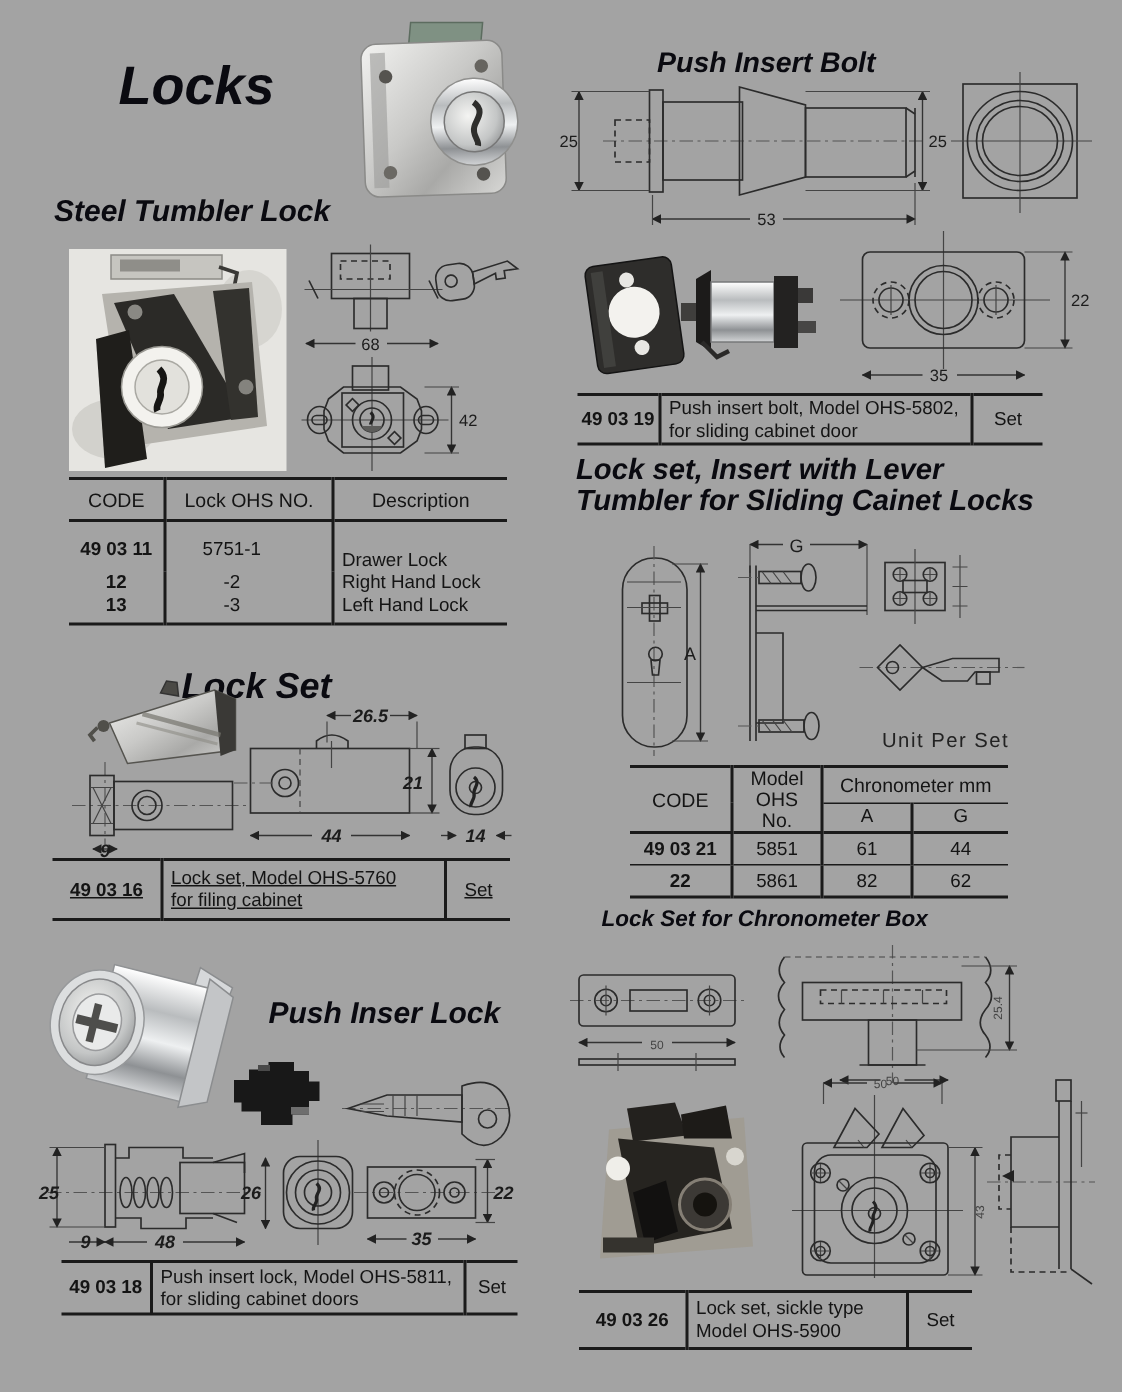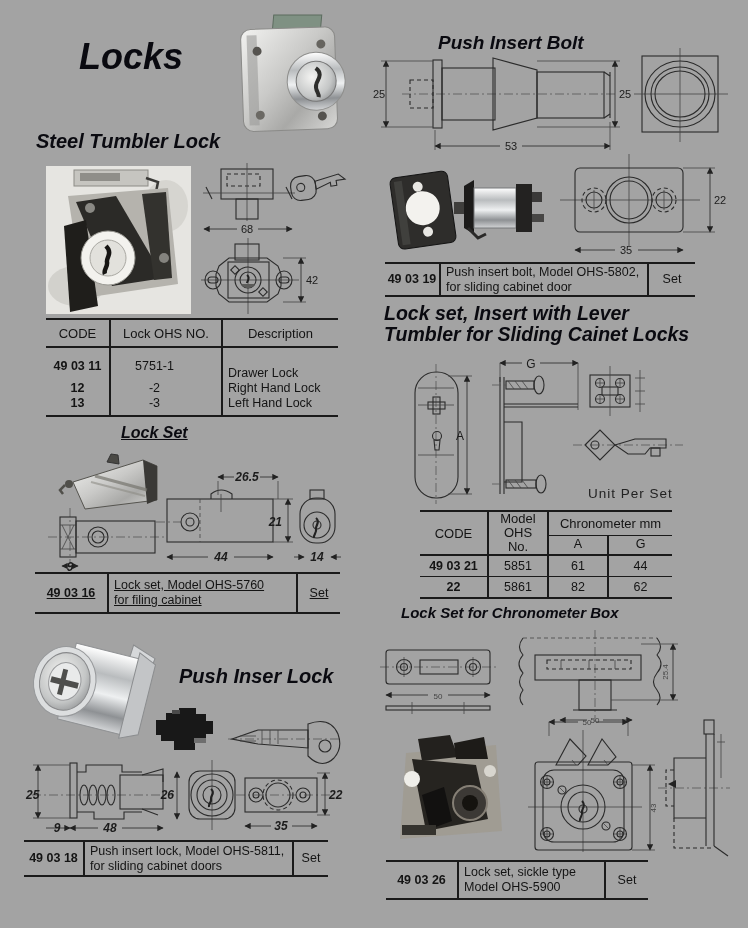--- a/index.html
+++ b/index.html
@@ -52,21 +52,21 @@
       <radialGradient id="gFace" cx="0.4" cy="0.4" r="0.8">
         <stop offset="0" stop-color="#f4f4f2"></stop>
           <stop offset="0.6" stop-color="#c4c6c6"></stop>
         <stop offset="1" stop-color="#7d7f81"></stop>
       </radialGradient>
     </defs>
   </svg>
 
   <div class="hd" style="left:79px;top:36px;font-size:36px;">Locks</div>
   <div class="hd" style="left:36px;top:130px;font-size:20px;">Steel Tumbler Lock</div>
-  <div class="hd" style="left:121px;top:424px;font-size:16px;text-decoration:underline;">Lock Set</div>
+  <div class="hd" style="left:121px;top:444px;font-size:24px;">Lock Set</div>
   <div class="hd" style="left:179px;top:665px;font-size:20px;">Push Inser Lock</div>
   <div class="hd" style="left:438px;top:32px;font-size:19px;">Push Insert Bolt</div>
   <div class="hd" style="left:384px;top:303px;font-size:19.5px;line-height:21px;">
     <div>Lock set, Insert with Lever</div>
     <div>Tumbler for Sliding Cainet Locks</div>
   </div>
   <div class="hd" style="left:401px;top:604px;font-size:15px;">Lock Set for Chronometer Box</div>
   <div class="note" style="left:588px;top:486px;">Unit Per Set</div>
 
   <svg style="left:228px;top:12px;" width="130" height="126" viewBox="0 0 130 126">
@@ -313,21 +313,21 @@
       <circle cx="279" cy="43" r="3" class="ln"></circle>
     <line x1="221" y1="74" x2="247" y2="74" class="dim" marker-start="url(#arr)"></line>
     <line x1="268" y1="74" x2="293" y2="74" class="dim" marker-end="url(#arr)"></line>
     <text x="257" y="78" class="dti" text-anchor="middle">35</text>
     <line x1="301" y1="21" x2="301" y2="63" class="dim" marker-start="url(#arr)" marker-end="url(#arr)"></line>
     <line x1="293" y1="21" x2="306" y2="21" class="lnt"></line>
     <line x1="293" y1="63" x2="306" y2="63" class="lnt"></line>
     <text x="305" y="47" class="dti">22</text>
   </svg>
 
-  <table class="tbl" style="left:24px;top:840px;width:304px;">
+  <table class="tbl" style="left:41px;top:840px;width:304px;">
     <colgroup>
         <col style="width:60px">
         <col style="width:209px">
         <col style="width:35px">
       </colgroup>
     <tbody>
         <tr>
       <td class="codecell ctr" style="height:33px;padding:0 2px">49 03 18</td>
       <td class="vl">
         <div>Push insert lock, Model OHS-5811,</div>

